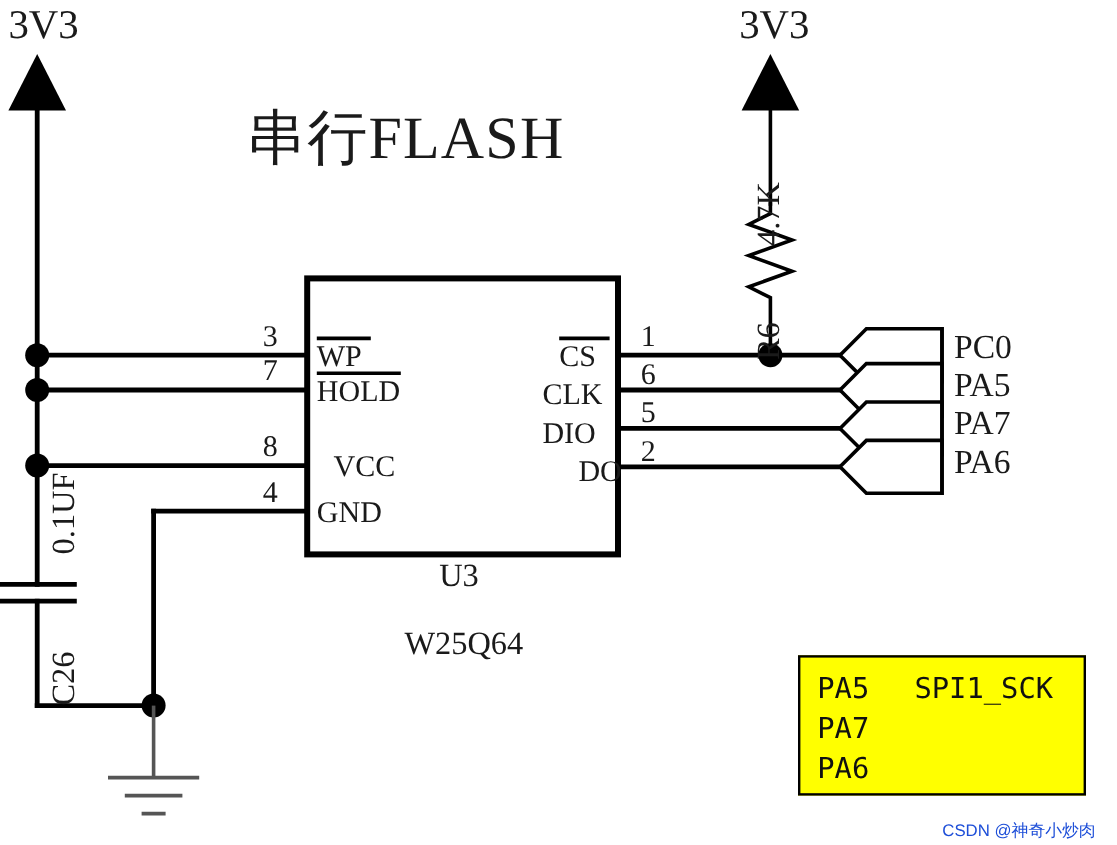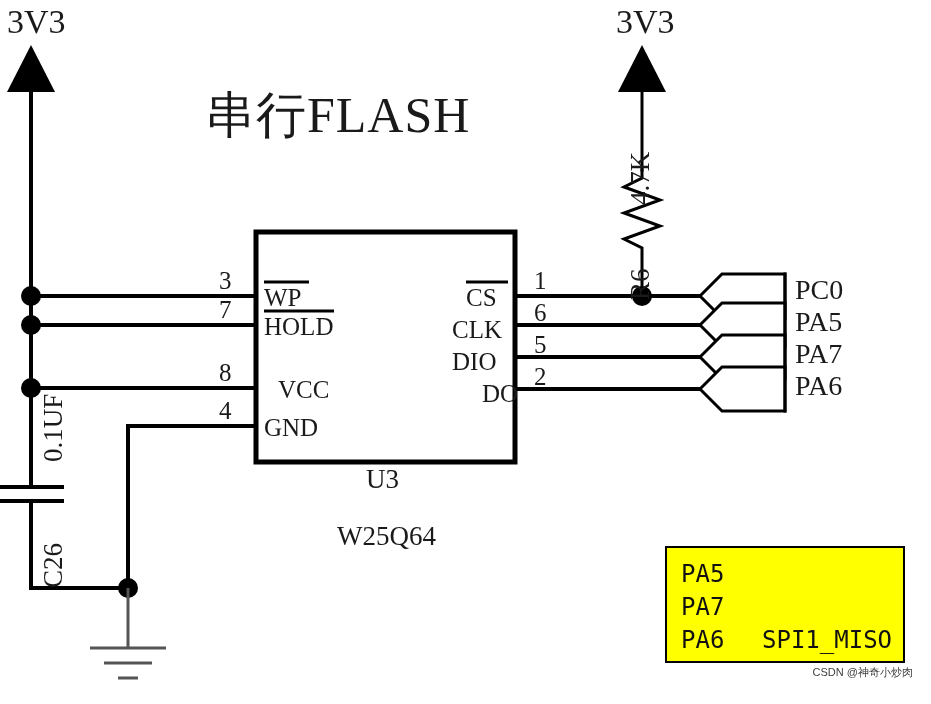--- a/index.html
+++ b/index.html
@@ -80,24 +80,24 @@
   .legend-row {
     position: absolute;
     font-family: "DejaVu Sans Mono", "Liberation Mono", monospace;
     font-size: 24px;
     color: #111111;
     white-space: pre;
   }
   #watermark {
     position: absolute;
     right: 18px;
-    bottom: 24px;
+    bottom: 2px;
     font-family: "Liberation Sans", sans-serif;
-    font-size: 11px;
-    color: #404040;
+    font-size: 14px;
+    color: #1d4ed8;
     white-space: pre;
   }
 </style>
 </head>
 <body>
 
 <div id="schematic-root">
 
   <svg id="schematic-svg" viewBox="0 0 931 704">
 
@@ -206,22 +206,22 @@
   <div class="lbl refdes rot" style="left:40px; top:588px;">C26</div>
   <div class="lbl refdes rot" style="left:40px; top:462px;">0.1UF</div>
 
   <div class="lbl net-name" style="left:795px; top:276px;">PC0</div>
   <div class="lbl net-name" style="left:795px; top:308px;">PA5</div>
   <div class="lbl net-name" style="left:795px; top:340px;">PA7</div>
   <div class="lbl net-name" style="left:795px; top:372px;">PA6</div>
 
   <div id="legend-box">
     <div class="legend-row" style="left:14px; top:12px;">PA5</div>
+    <div class="legend-row" style="left:95px; top:12px;">SPI1_SCK</div>
 
     <div class="legend-row" style="left:14px; top:45px;">PA7</div>
 
     <div class="legend-row" style="left:14px; top:78px;">PA6</div>
-    <div class="legend-row" style="left:95px; top:78px;">SPI1_MISO</div>
   </div>
 
   <div id="watermark">CSDN @神奇小炒肉</div>
 
 </div>
 
 </body></html>

